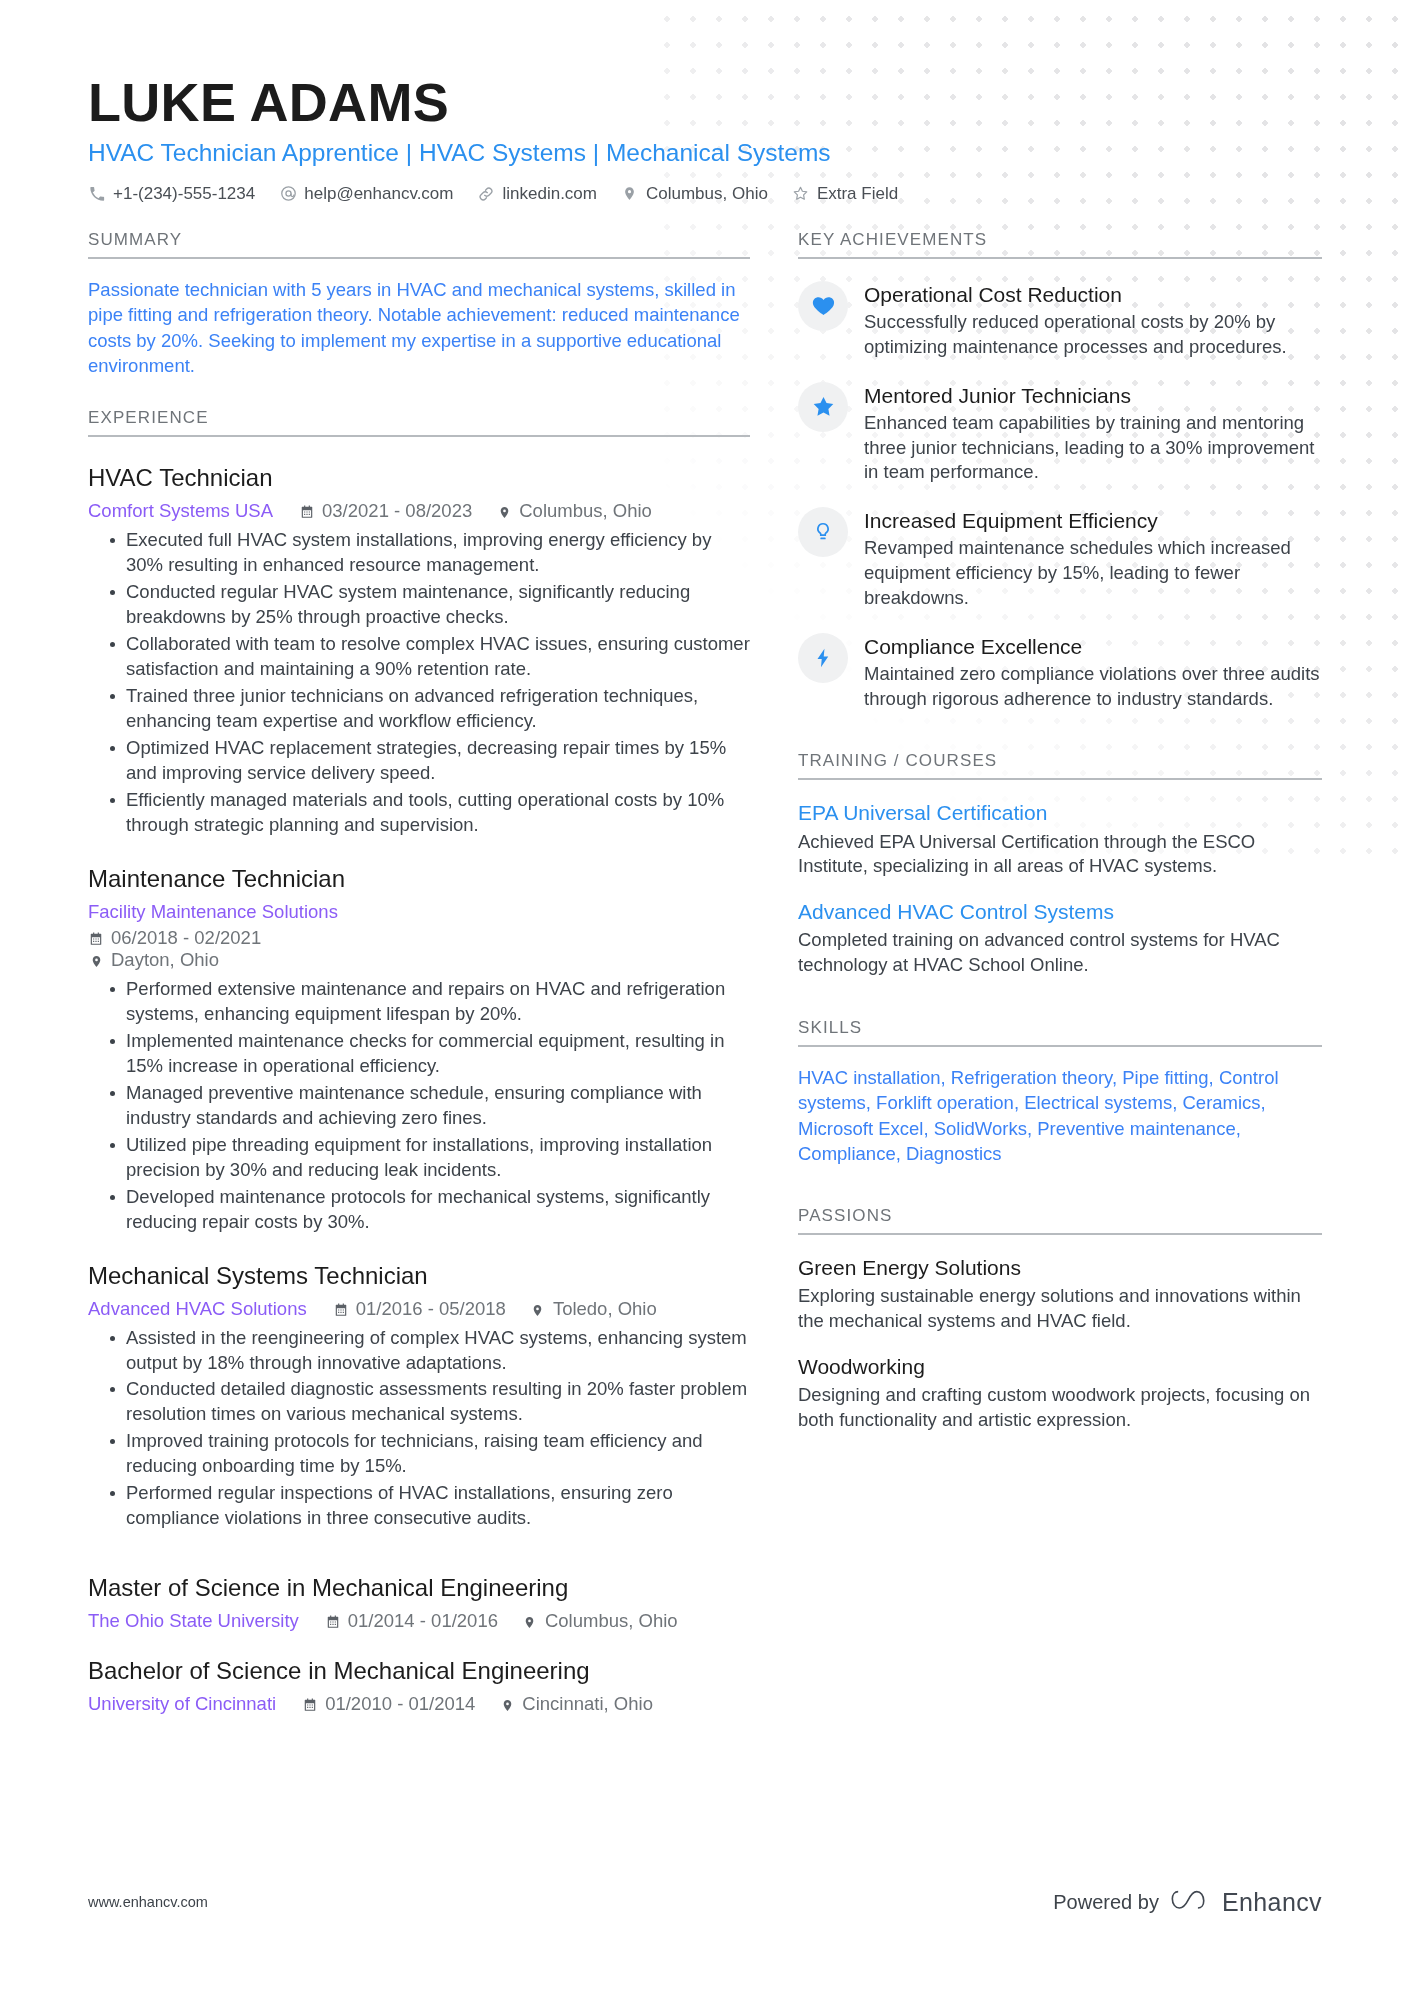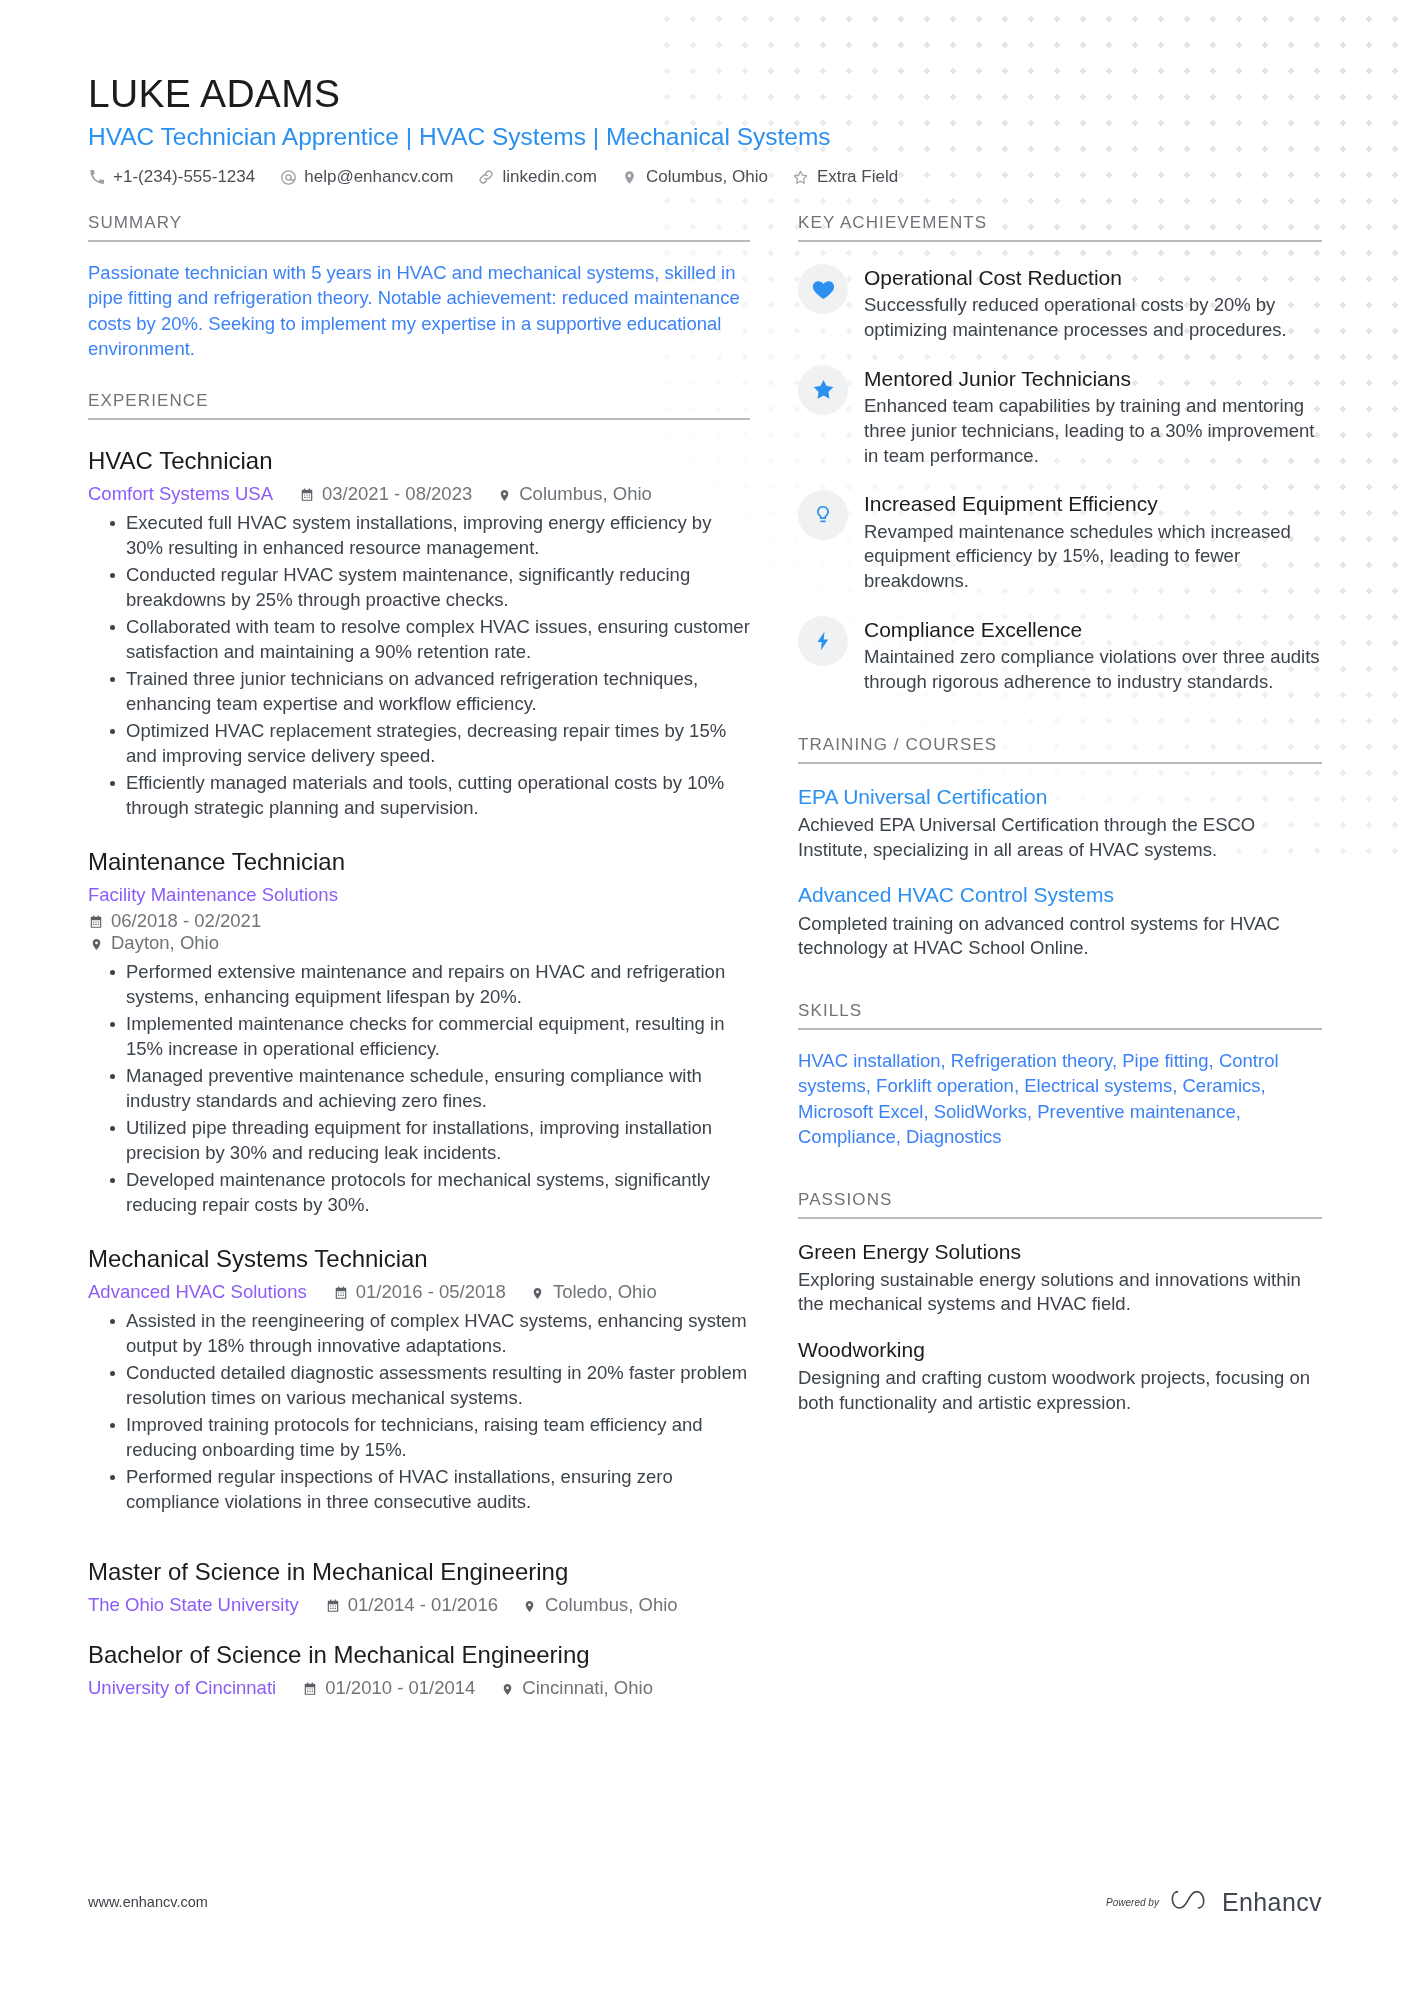--- a/index.html
+++ b/index.html
@@ -31,22 +31,22 @@
     mask-image: linear-gradient(to bottom left, rgba(0,0,0,1) 0%, rgba(0,0,0,.85) 38%, rgba(0,0,0,0) 78%);
   }
   .content {
     position: relative;
     z-index: 2;
     padding: 72px 88px 0 88px;
   }
 
   
   .name {
-    font-size: 39px;
-    font-weight: 400;
+    font-size: 54px;
+    font-weight: 700;
     letter-spacing: 0.3px;
     color: #1c1c1c;
     line-height: 1.12;
     font-family: "Liberation Sans", sans-serif;
   }
   .headline {
     margin-top: 6px;
     font-size: 24.5px;
     color: #2b90ef;
     font-weight: 400;
@@ -235,21 +235,21 @@
     left: 88px;
     right: 88px;
     bottom: 78px;
     display: flex;
     align-items: center;
     justify-content: space-between;
     z-index: 3;
   }
   .footer-url { font-size: 14.5px; color: #3d434a; }
   .footer-right { display: flex; align-items: center; gap: 12px; }
-  .powered { font-size: 10px; color: #3d434a; font-style: italic; }
+  .powered { font-size: 20px; color: #3d434a; }
   .brand { display: flex; align-items: center; gap: 9px; color: #414750; }
   .brand-name { font-size: 25px; letter-spacing: 0.4px; color: #414750; }
 </style>
 </head>
 <body>
 
 <div class="page">
   <div class="dot-pattern"></div>
 
   <div class="content">

